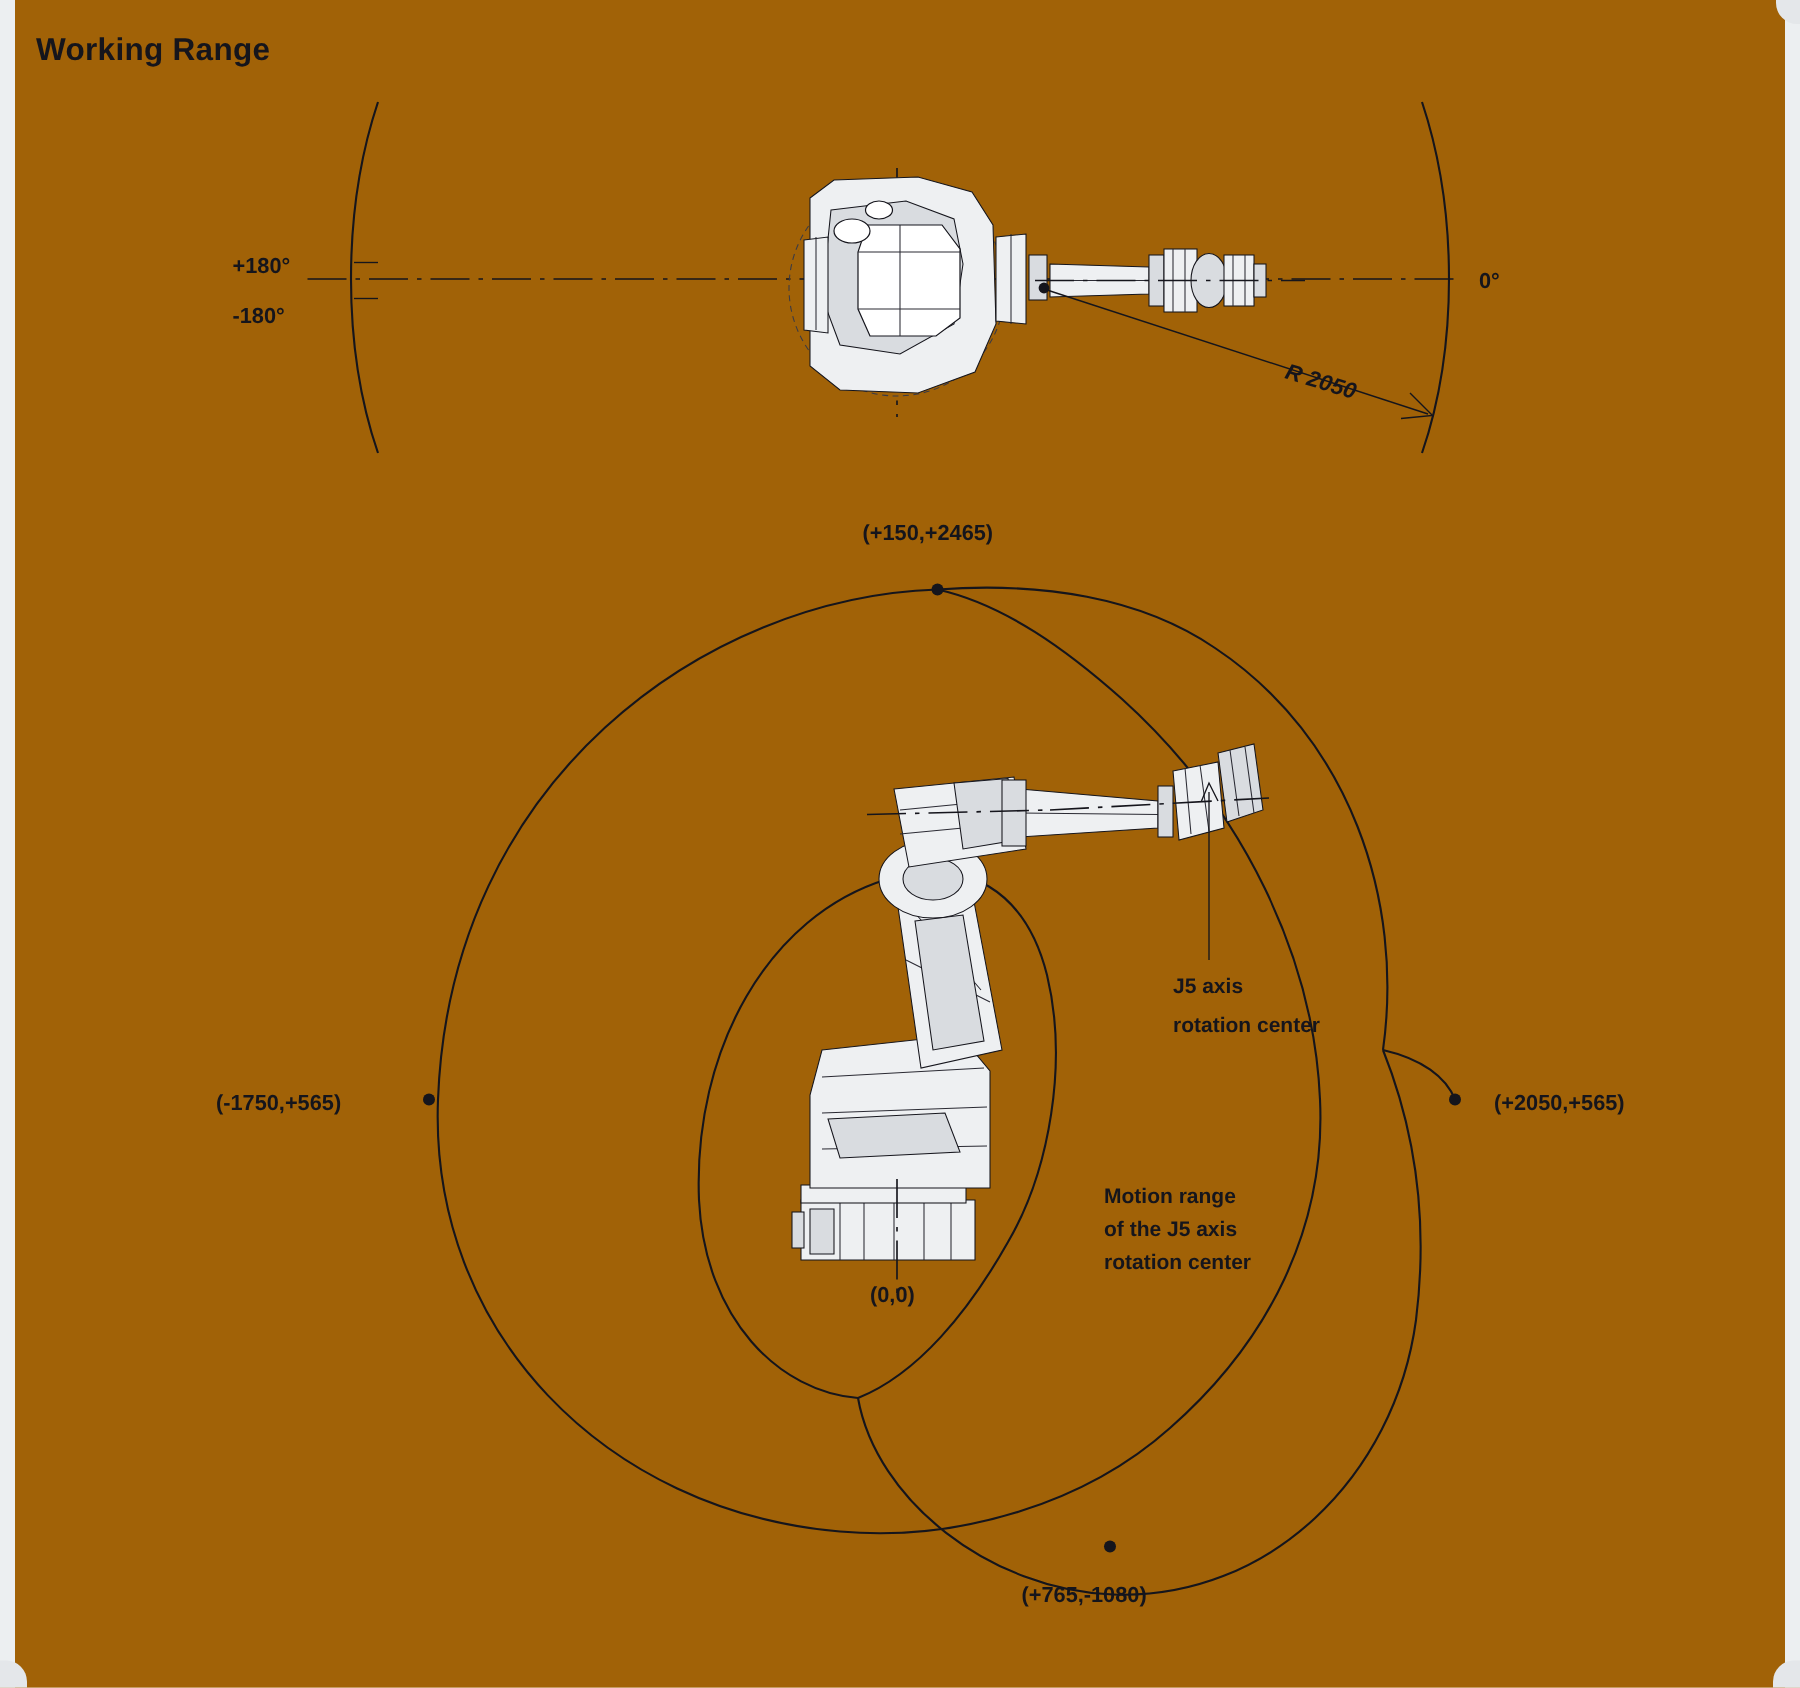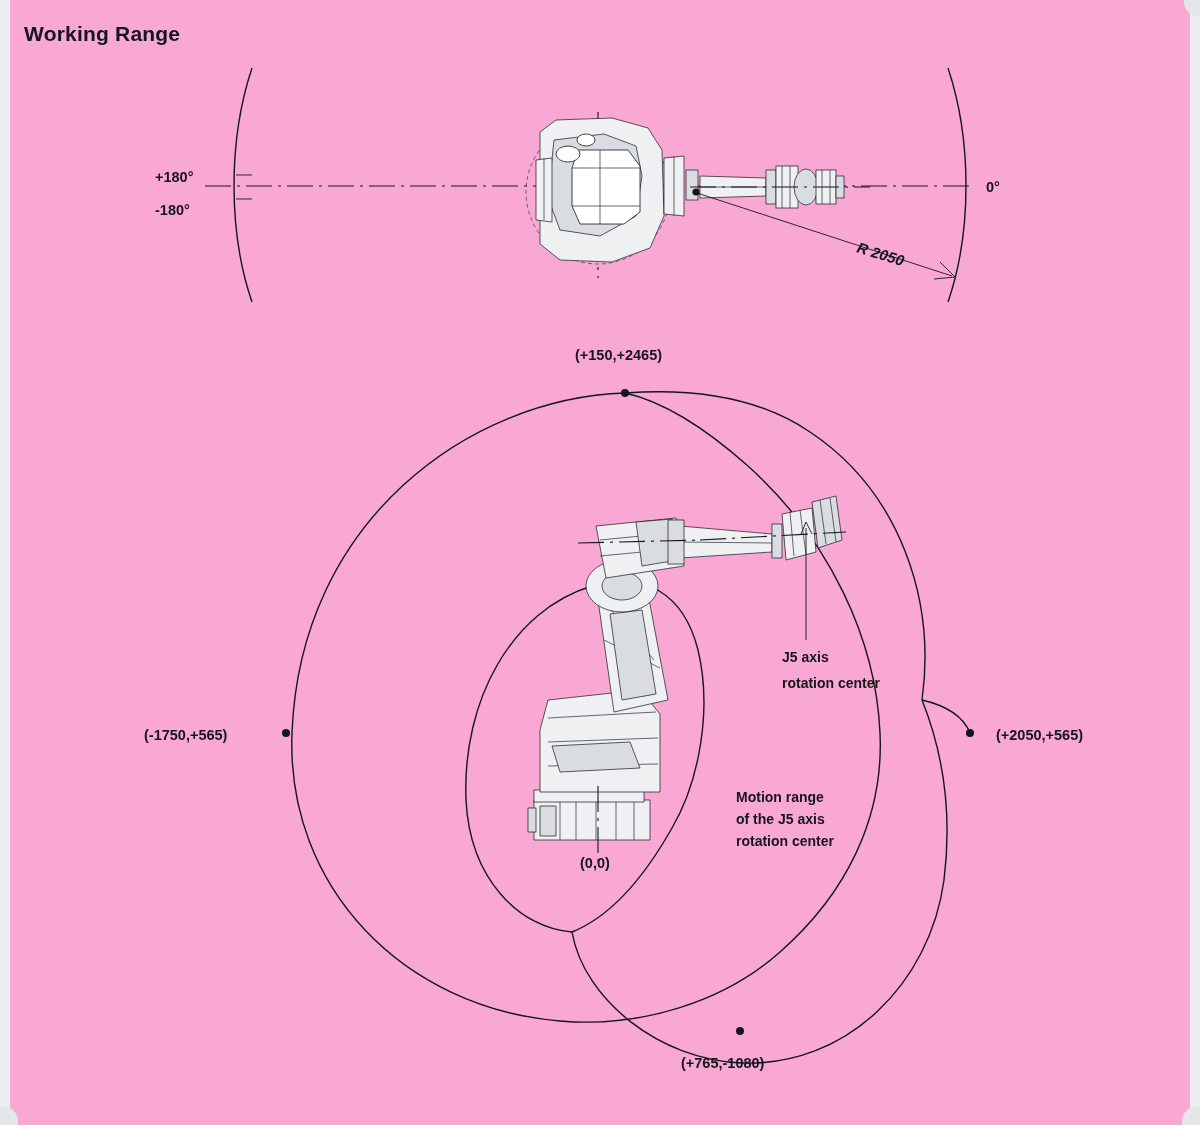--- a/index.html
+++ b/index.html
@@ -13,21 +13,21 @@
     position: relative;
     font-family: "Liberation Sans", sans-serif;
     color: #1b1b23;
     overflow: hidden;
   }
   .page {
     position: absolute;
     left: 0; top: 0;
     width: 1200px;
     height: 1125px;
-    background: #f9a8d4;
+    background: #a16207;
   }
   
   .edge-left, .edge-right {
     position: absolute;
     top: 0;
     width: 10px;
     height: 1125px;
     background: #eceff1;
   }
   .edge-left { left: 0; }

